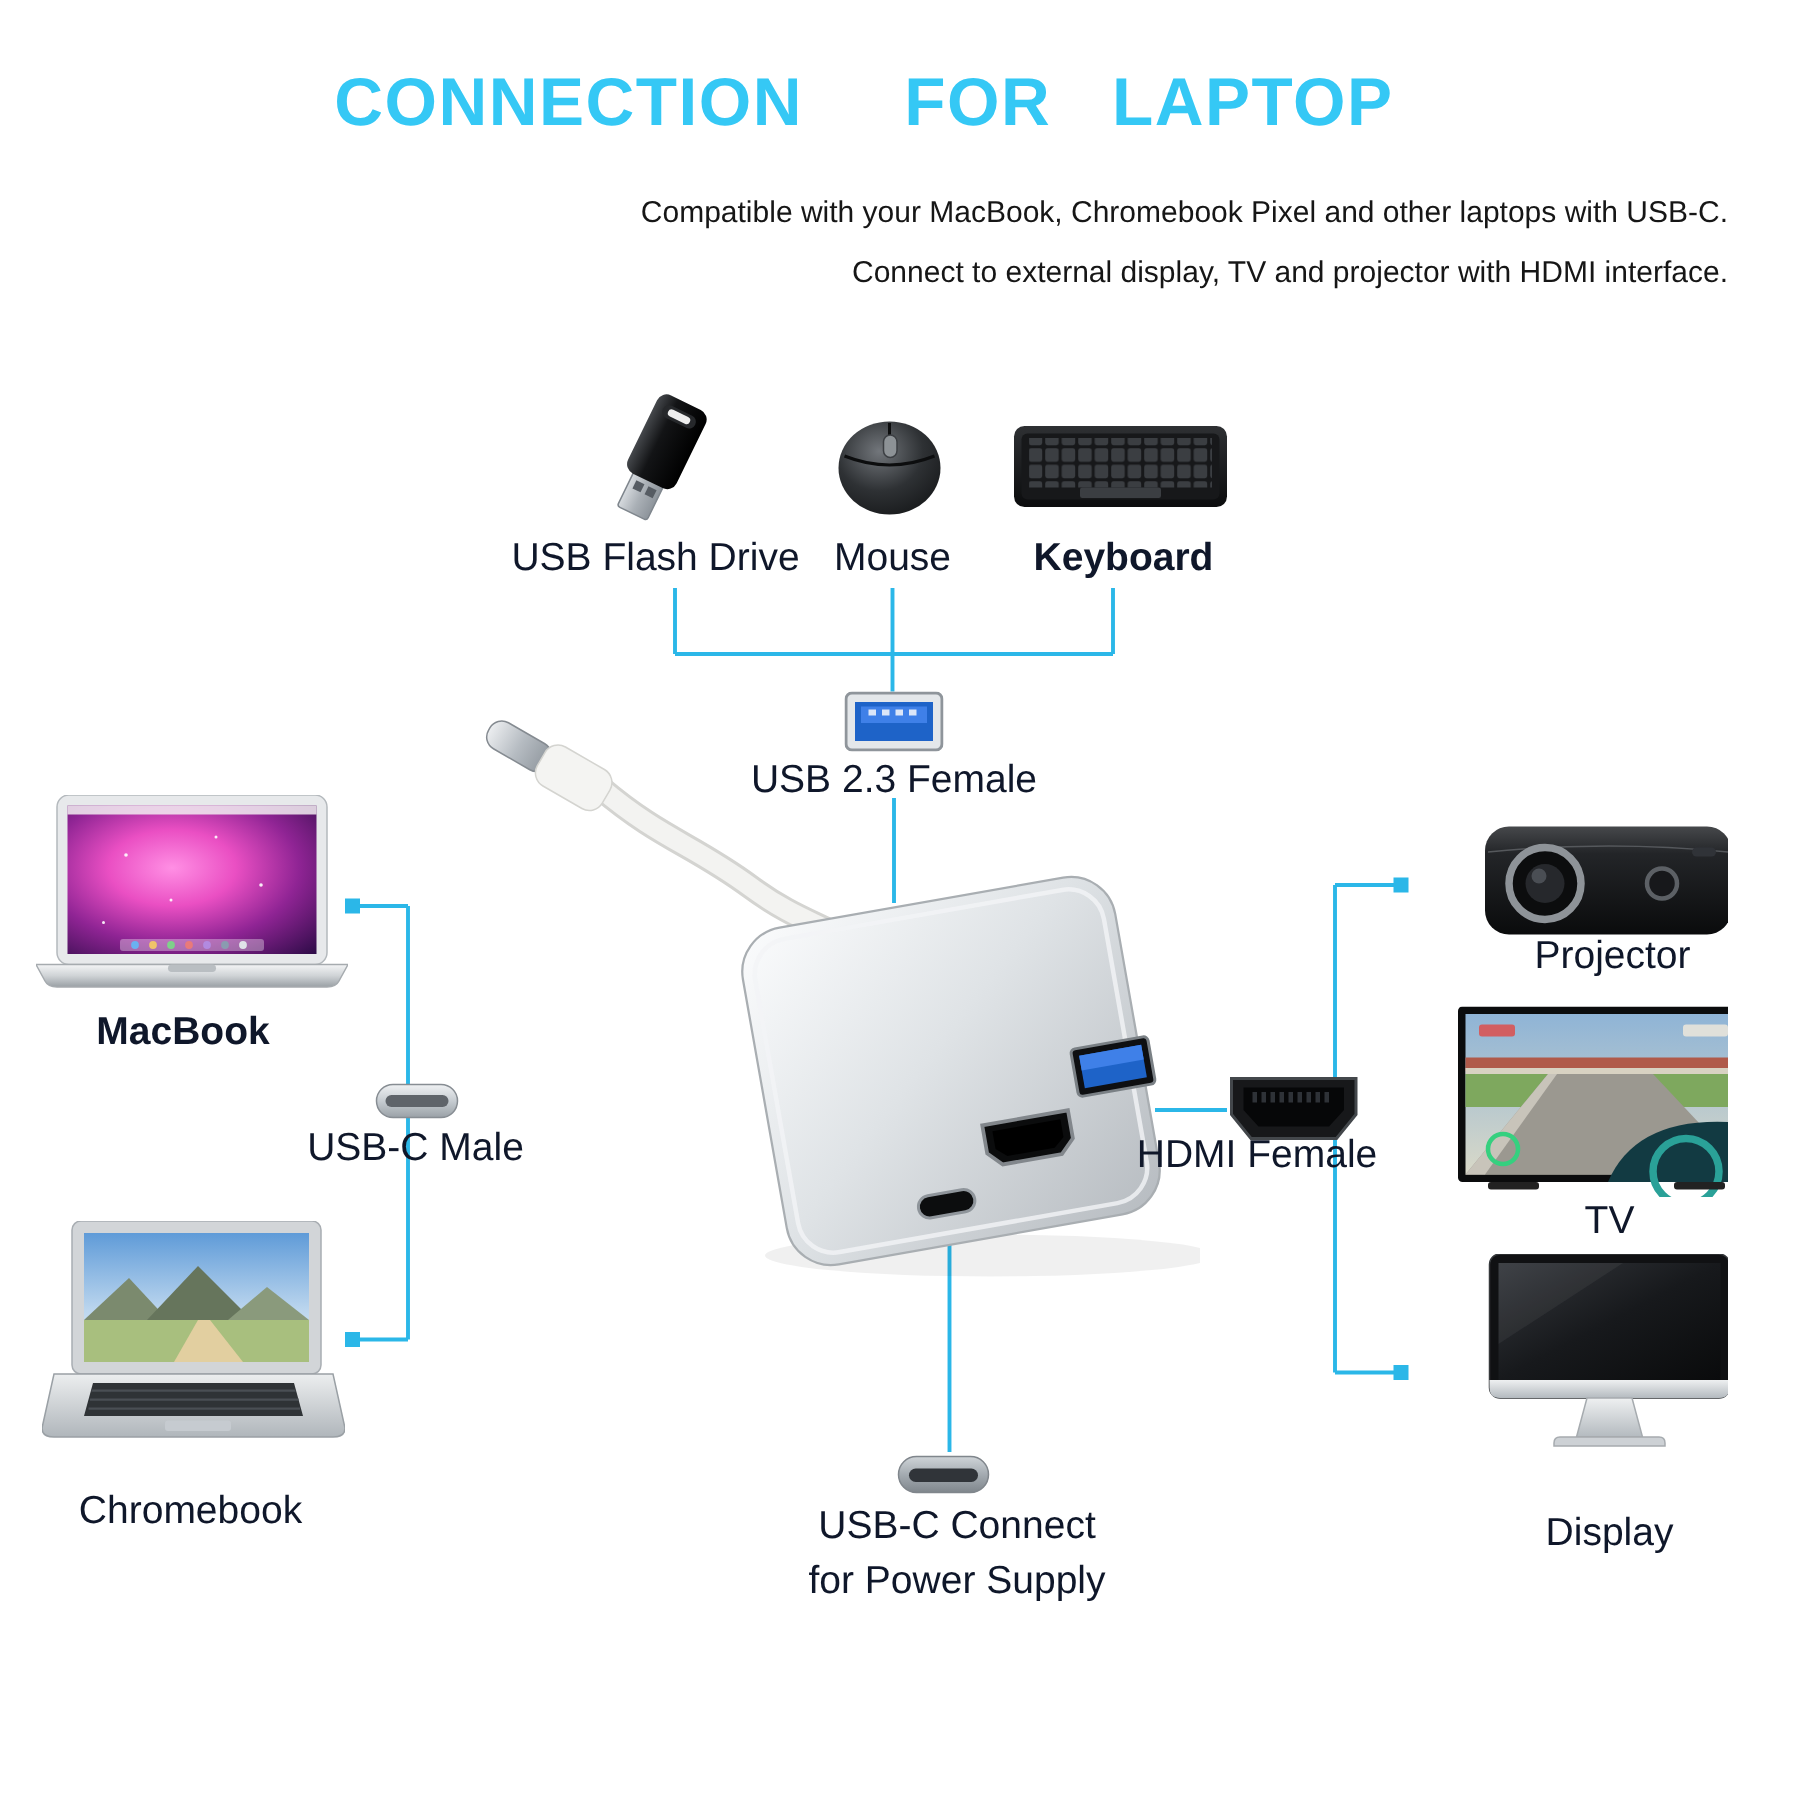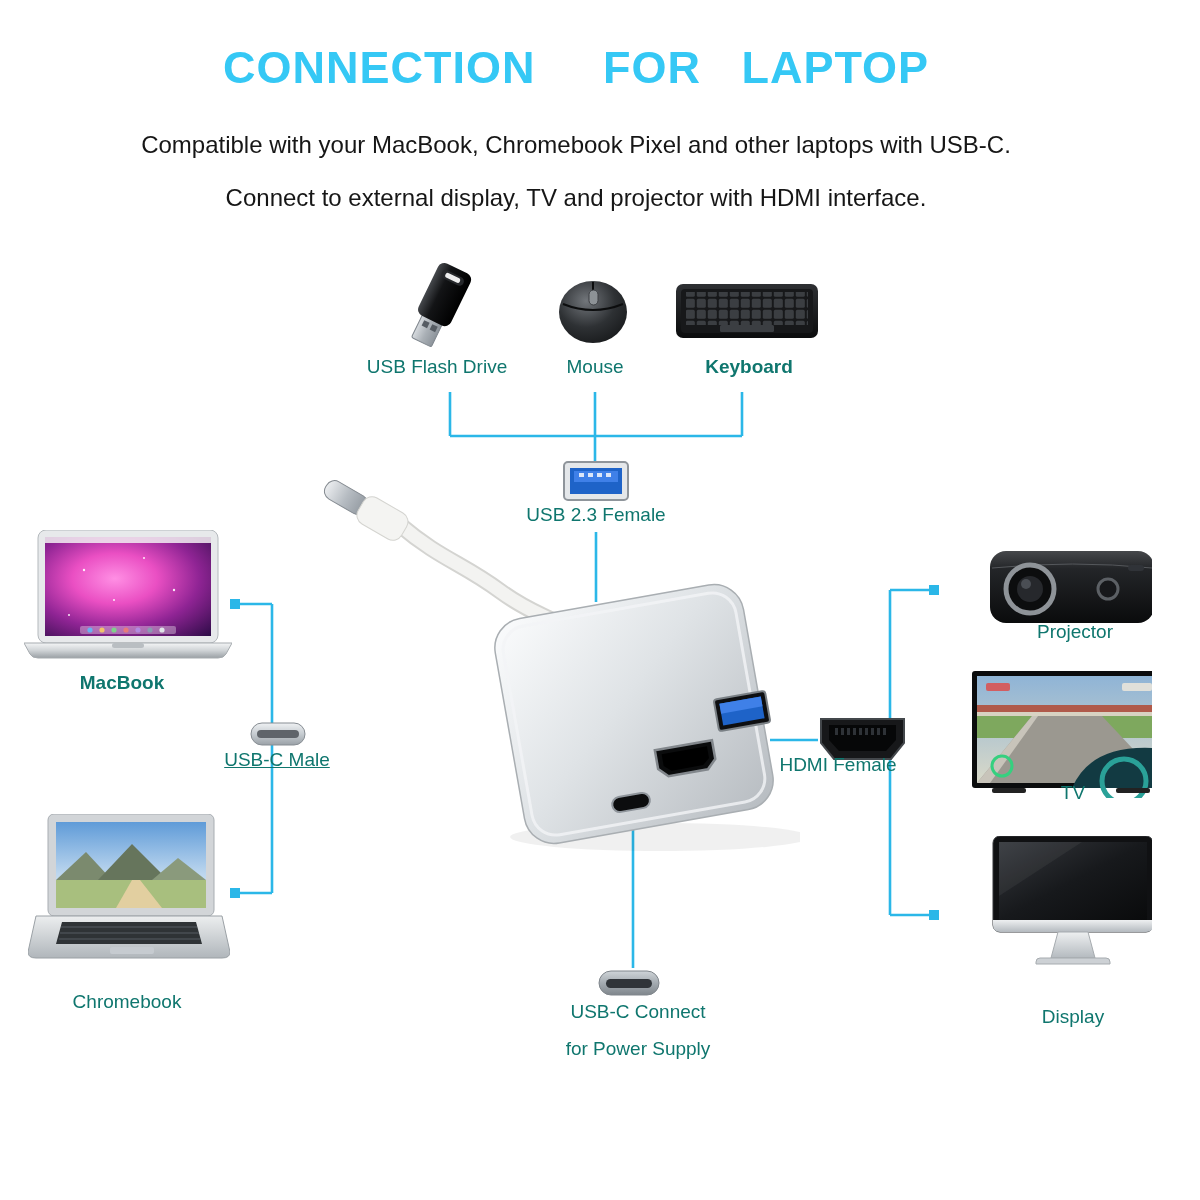--- a/index.html
+++ b/index.html
@@ -2,23 +2,23 @@
 <html style="--accent: #35c8f5; --line: #2bb7e8; --usb-blue: #1e63c8; --text: #121212;"><head>
 <meta charset="utf-8">
 <style>
   * { margin:0; padding:0; box-sizing:border-box; }
   html,body { width:1200px; height:1200px; background:#ffffff; font-family:"Liberation Sans", sans-serif; }
   .canvas { position:relative; width:1152px; height:1200px; background:#ffffff; overflow:hidden; }
   .abs { position:absolute; }
   .title { position:absolute; top:42px; left:0; width:100%; text-align:center;
            font-size:45px; font-weight:bold; color:var(--accent,#35c8f5);
            letter-spacing:1px; white-space:pre; }
-  .sub { position:absolute; left:0; width:100%; text-align:center; font-size:24px; color:#161616; }
-  .sub1 { top:131px; } .sub2 { top:184px; }
-  .lbl { position:absolute; transform:translateX(-50%); font-size:19px; color:#0f766e; white-space:nowrap; }
+  .sub { position:absolute; left:0; width:100%; text-align:right; font-size:20px; color:#161616; }
+  .sub1 { top:131px; } .sub2 { top:171px; }
+  .lbl { position:absolute; transform:translateX(-50%); font-size:26px; color:#0f172a; white-space:nowrap; }
   .lines-svg { position:absolute; left:0; top:0; pointer-events:none; }
   svg { display:block; }
   .cline { stroke:var(--line,#2bb7e8); stroke-width:2.6; fill:none; }
   .cdot  { fill:var(--line,#2bb7e8); }
   .usbblue { fill:var(--usb-blue,#1e63c8); }
 </style>
 </head>
 <body>
 
 <div class="canvas">
@@ -219,21 +219,21 @@
     <defs>
       <linearGradient id="ucm-m" x1="0" y1="0" x2="0" y2="1">
         <stop offset="0" stop-color="#eff1f3"></stop>
           <stop offset="0.5" stop-color="#c6ccd1"></stop>
           <stop offset="1" stop-color="#9aa1a7"></stop>
       </linearGradient>
     </defs>
     <rect x="1" y="1" width="54" height="22" rx="11" fill="url(#ucm-m)" stroke="#878d93"></rect>
     <rect x="7" y="8" width="42" height="8" rx="4" fill="#5f646a"></rect>
   </svg>
-  <div class="lbl" style="left:277px; top:749px;text-decoration:underline;">USB-C Male</div>
+  <div class="lbl" style="left:277px; top:749px;">USB-C Male</div>
 
   <svg class="abs" style="left:988px; top:541px;" width="170" height="92" viewBox="0 0 170 92">
     <defs>
       <linearGradient id="pj-b" x1="0" y1="0" x2="0" y2="1">
         <stop offset="0" stop-color="#46484b"></stop>
           <stop offset="0.25" stop-color="#232528"></stop>
           <stop offset="1" stop-color="#0a0b0c"></stop>
       </linearGradient>
     </defs>
     <rect x="2" y="10" width="164" height="72" rx="16" fill="url(#pj-b)"></rect>
@@ -261,21 +261,21 @@
     <path d="M5 112 L60 45 H130 L193 112 Z" fill="#9b9890"></path>
     <path d="M5 112 L60 45 H66 L18 112 Z" fill="#c8c4ba"></path>
     <path d="M100 117 Q120 70 193 78 V117 Z" fill="#123a42"></path>
     <circle cx="152" cy="110" r="22" fill="none" stroke="#2aa198" stroke-width="5"></circle>
     <circle cx="30" cy="95" r="10" fill="none" stroke="#35d07f" stroke-width="3"></circle>
     <rect x="150" y="12" width="30" height="8" rx="2" fill="#e8e4da" opacity="0.9"></rect>
     <rect x="14" y="12" width="24" height="8" rx="2" fill="#d85454" opacity="0.9"></rect>
     <rect x="20" y="117" width="34" height="5" rx="2" fill="#222222"></rect>
     <rect x="144" y="117" width="34" height="5" rx="2" fill="#222222"></rect>
   </svg>
-  <div class="lbl" style="left:1073px; top:782px;">TV</div>
+  <div class="lbl" style="left:1073px; top:798px;">TV</div>
 
   <svg class="abs" style="left:992px; top:836px;" width="162" height="132" viewBox="0 0 162 132">
     <defs>
       <linearGradient id="ds-s" x1="0" y1="0" x2="1" y2="1">
         <stop offset="0" stop-color="#35383d"></stop>
           <stop offset="0.5" stop-color="#17191c"></stop>
           <stop offset="1" stop-color="#0a0b0c"></stop>
       </linearGradient>
       <linearGradient id="ds-a" x1="0" y1="0" x2="0" y2="1">
         <stop offset="0" stop-color="#eef0f1"></stop>

